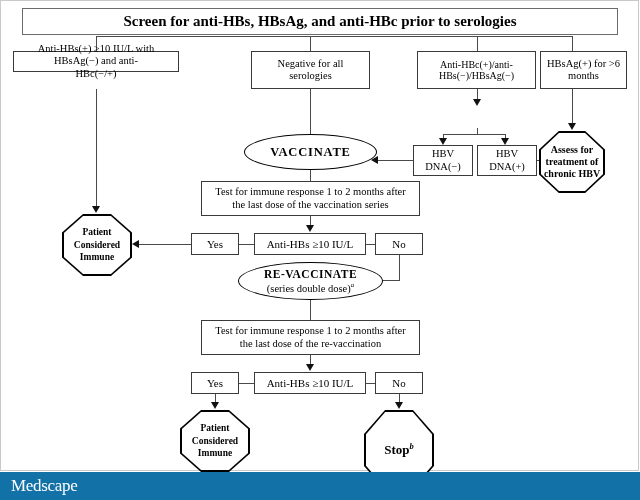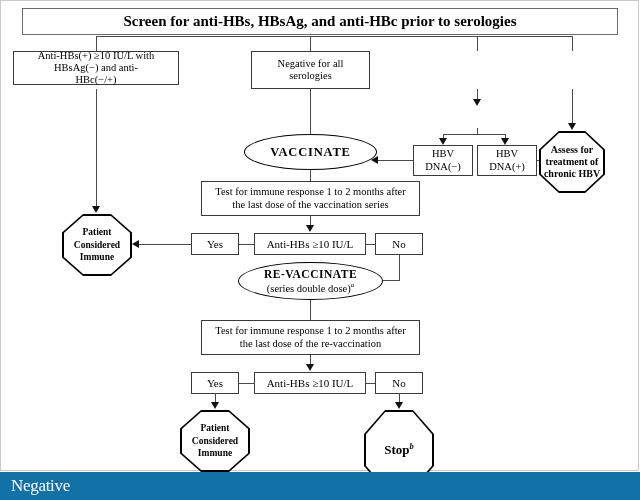--- a/index.html
+++ b/index.html
@@ -66,29 +66,35 @@
   <div class="node title-box" style="left:22px;top:8px;width:596px;height:27px;font-size:15px;">
     <span>Screen for anti-HBs, HBsAg, and anti-HBc prior to serologies</span>
   </div>
 
   <div class="ln lnh" style="left:96px;top:36px;width:476px;"></div>
   <div class="ln lnv" style="left:96px;top:36px;height:15px;"></div>
   <div class="ln lnv" style="left:310px;top:36px;height:15px;"></div>
   <div class="ln lnv" style="left:477px;top:36px;height:15px;"></div>
   <div class="ln lnv" style="left:572px;top:36px;height:15px;"></div>
 
-  <div class="node box" style="left:13px;top:51px;width:166px;height:34px;font-size:10.5px;padding:0 21px;">
+  <div class="node box" style="left:13px;top:51px;width:166px;height:21px;font-size:10.5px;padding:0 21px;">
     <span>Anti-HBs(+) ≥10 IU/L with HBsAg(−) and anti-HBc(−/+)</span>
   </div>
 
   <div class="node box" style="left:251px;top:51px;width:119px;height:38px;font-size:10.5px;padding:0 4px;">
     <span>Negative for all serologies</span>
   </div>
 
-
+  <div class="node box" style="left:417px;top:51px;width:119px;height:38px;font-size:10px;padding:0 3px;">
+    <span>Anti-HBc(+)/anti-HBs(−)/HBsAg(−)</span>
+  </div>
+
+  <div class="node box" style="left:540px;top:51px;width:87px;height:38px;font-size:10.5px;padding:0 3px;">
+    <span>HBsAg(+) for &gt;6 months</span>
+  </div>
 
   <div class="ln lnv" style="left:477px;top:89px;height:12px;"></div>
   <div class="arw arw-d" style="left:472.5px;top:99px;"></div>
 
 
   <div class="ln lnh" style="left:443px;top:134px;width:62px;"></div>
   <div class="ln lnv" style="left:477px;top:128px;height:6px;"></div>
   <div class="ln lnv" style="left:443px;top:134px;height:6px;"></div>
   <div class="ln lnv" style="left:505px;top:134px;height:6px;"></div>
   <div class="arw arw-d" style="left:438.5px;top:138px;"></div>
@@ -208,15 +214,15 @@
   <div class="arw arw-d" style="left:394.5px;top:402px;"></div>
 
   <div class="oct-wrap" style="left:364px;top:410px;width:70px;height:80px;">
     <div class="oct-bg"></div>
     <div class="oct-inner">
       <span style="font-size:13px;font-weight:bold;"><span>Stop</span><sup>b</sup></span>
     </div>
   </div>
 
   <div id="footer"></div>
-  <div id="logo">Negative</div>
+  <div id="logo">Medscape</div>
 
 </div>
 
 </body></html>

